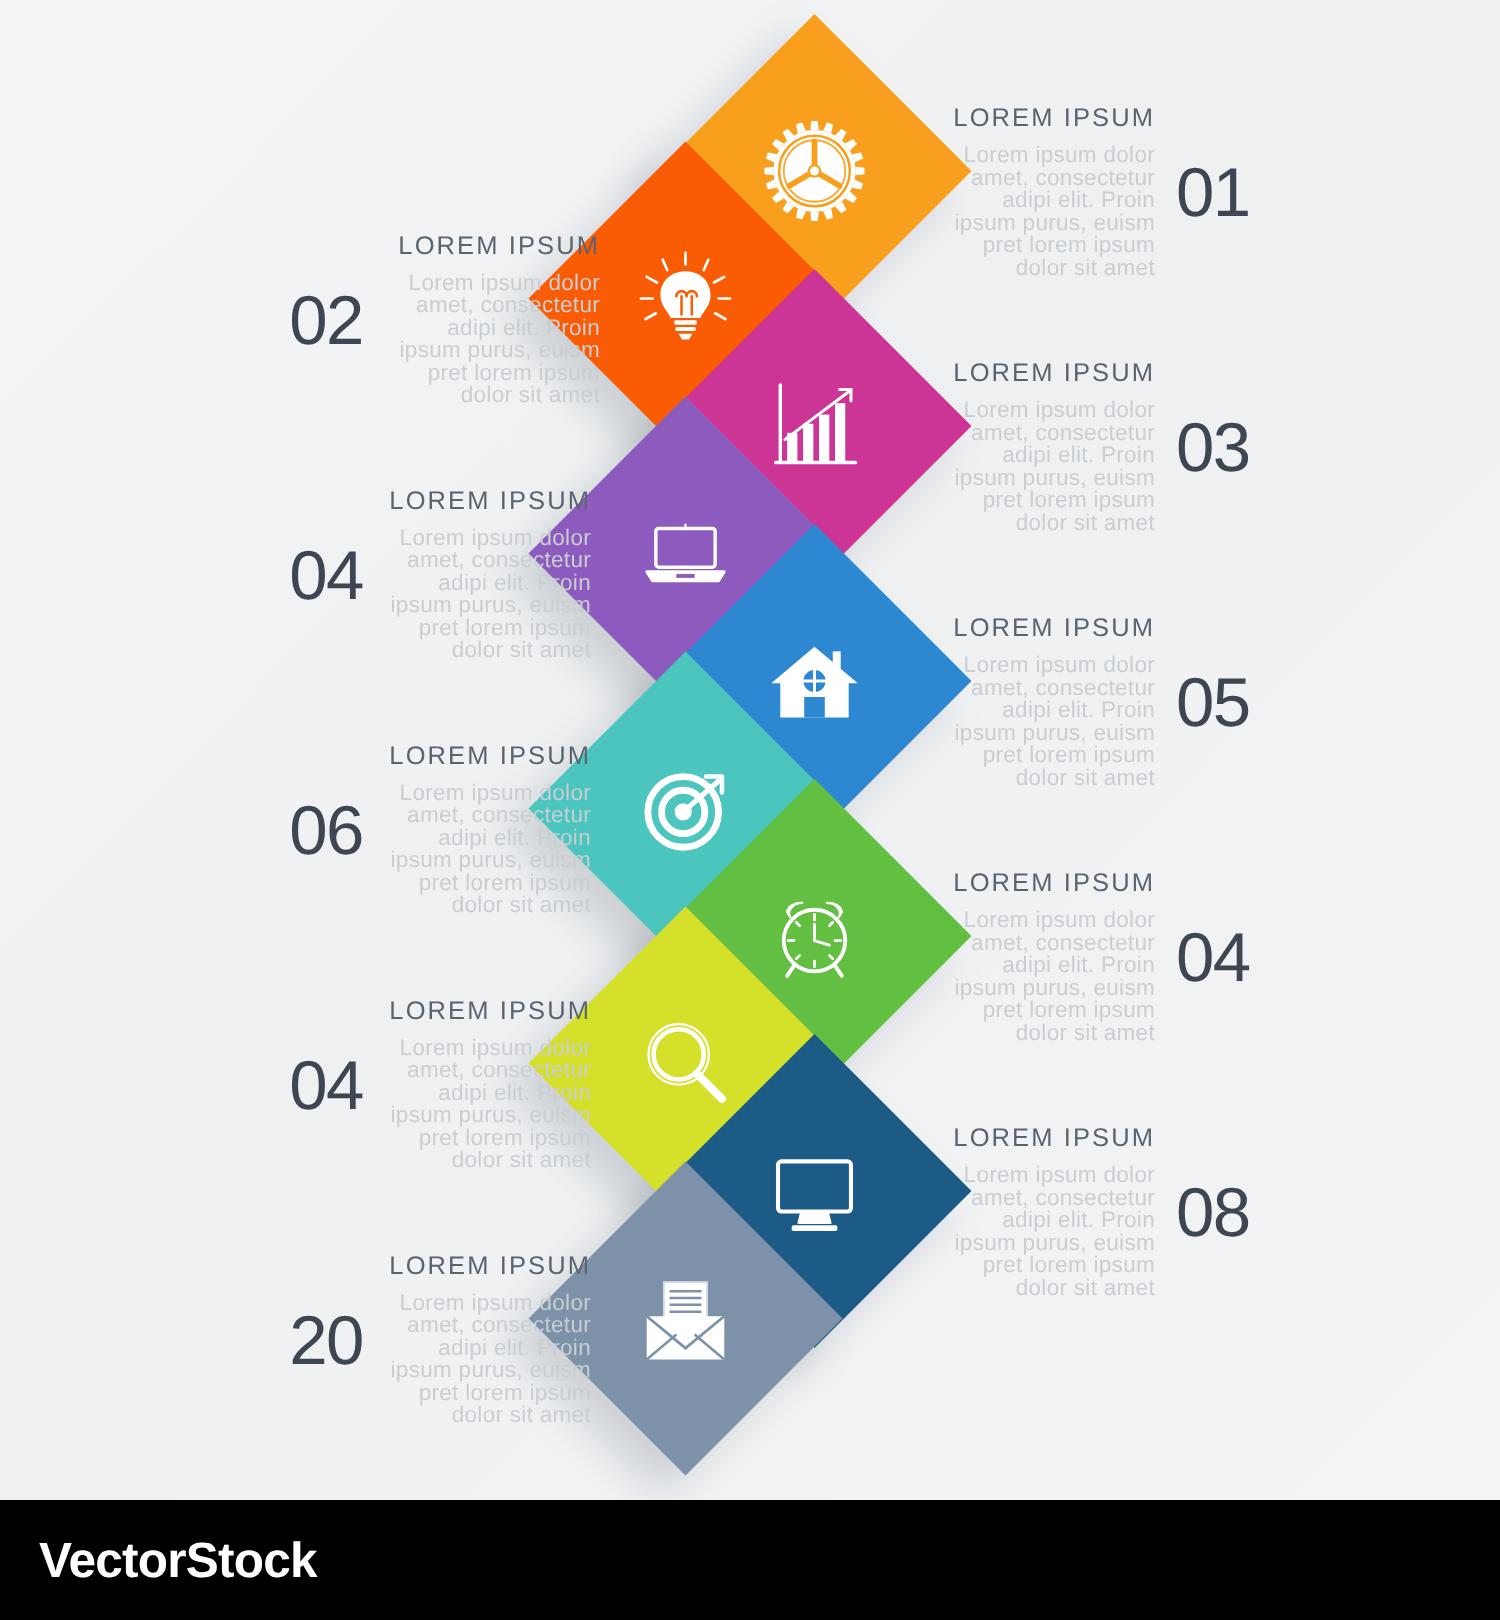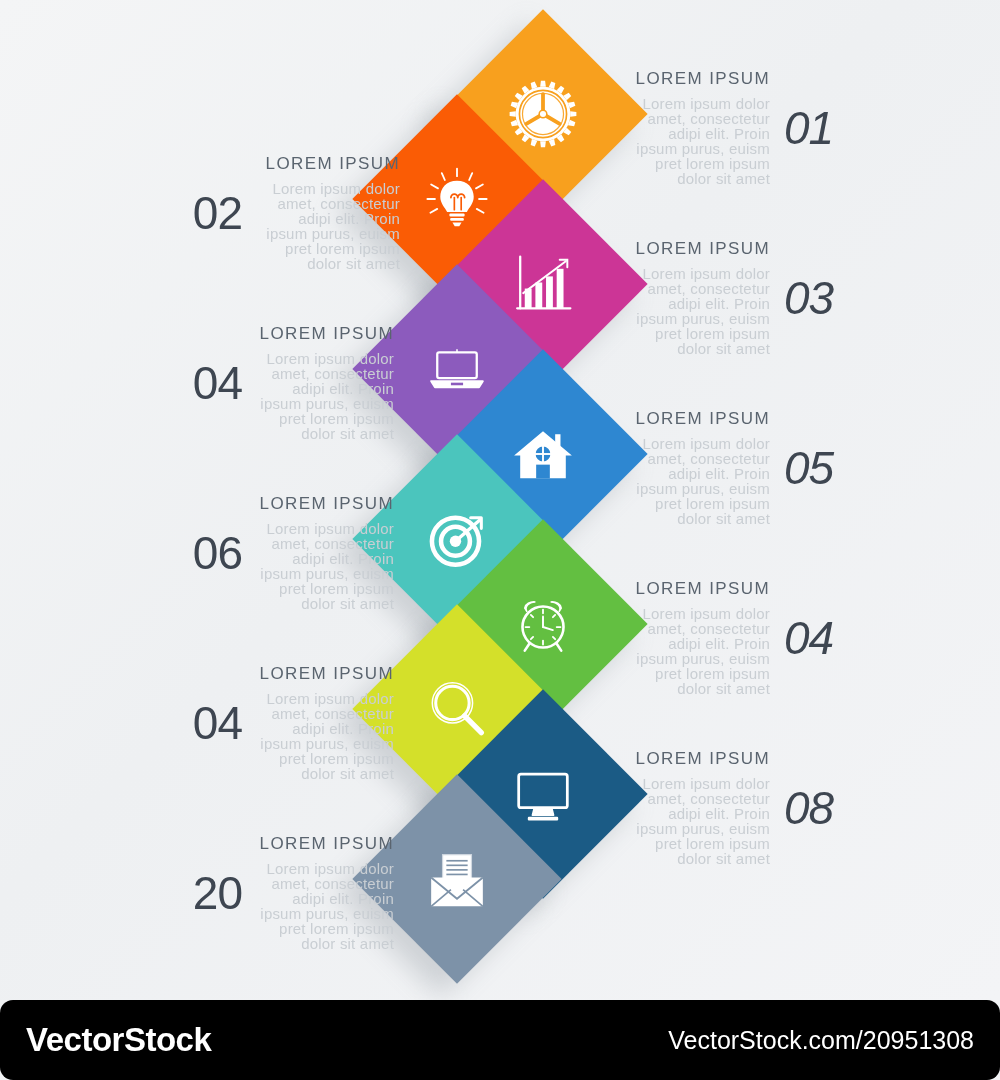--- a/index.html
+++ b/index.html
@@ -74,21 +74,21 @@
   .num {
     font-size: 46px;
     line-height: 44px;
     font-weight: 400;
     color: #3e4651;
     letter-spacing: -1px;
     font-family: "Liberation Sans", sans-serif;
     flex: none;
     width: 62px;
   }
-  .block.right .num { text-align: left; font-style: italic; }
+  .block.right .num { text-align: left; }
   .block.left  .num { text-align: right; }
 
   .txt { width: 138px; }
   .block.right .txt { text-align: right; }
   .block.left  .txt { text-align: right; }
 
   .ttl {
     font-size: 17px;
     letter-spacing: 1.4px;
     color: #5a646f;
@@ -102,21 +102,20 @@
     color: #c9ced3;
     letter-spacing: .2px;
   }
 
   
   #watermark {
     position: absolute;
     left: 0; top: 1000px;
     width: 1000px; height: 80px;
     background: #000;
-    border-radius: 13px;
   }
   #wm-brand {
     position: absolute;
     left: 26px; top: 50%;
     transform: translateY(-50%);
     color: #fff;
     font-size: 33px;
     font-weight: 700;
     letter-spacing: -.5px;
   }
@@ -384,14 +383,13 @@
         <div class="txt">
           <div class="ttl">LOREM IPSUM</div>
           <div class="body">Lorem ipsum dolor amet, consectetur adipi elit. Proin ipsum purus, euism pret lorem ipsum dolor sit amet</div>
         </div>
       </div>
     </div>
 </div>
 
 <div id="watermark">
   <div id="wm-brand">VectorStock</div>
-  <div id="wm-url">VectorStock.com/20951308</div>
 </div>
 
 </body></html>

